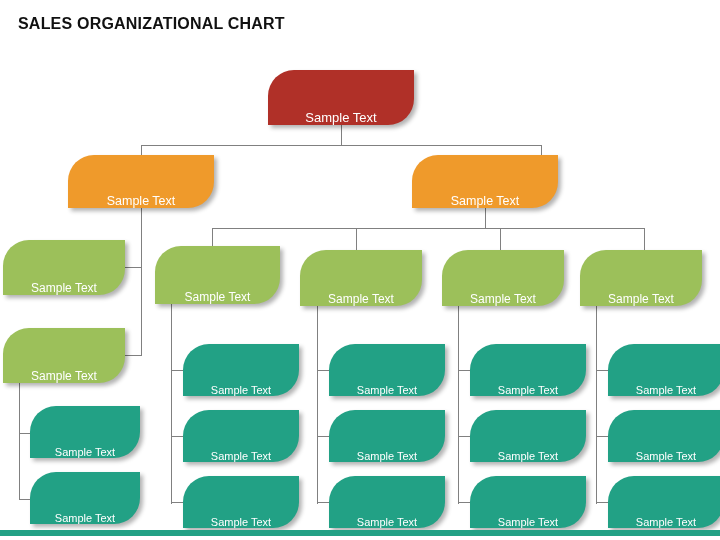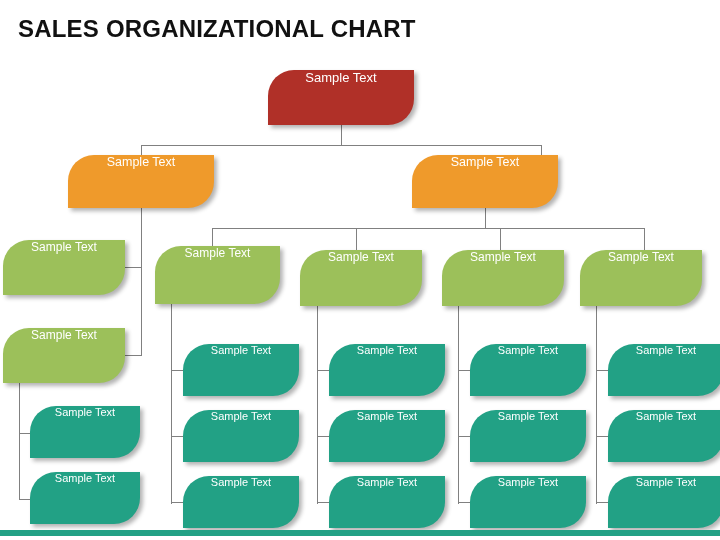--- a/index.html
+++ b/index.html
@@ -16,21 +16,21 @@
     height: 540px;
     background: #ffffff;
     overflow: hidden;
   }
 
   
   .title {
     position: absolute;
     left: 18px;
     top: 15px;
-    font-size: 24px;
+    font-size: 16px;
     font-weight: bold;
     letter-spacing: 0.2px;
     color: #111111;
     white-space: nowrap;
   }
   .subtitle {
     position: absolute;
     left: 18px;
     top: 50px;
     font-size: 15px;
@@ -45,21 +45,21 @@
     background: #808080;
   }
   .line.h { height: 1px; }
   .line.v { width: 1px; }
 
   
   .node {
     position: absolute;
     box-sizing: border-box;
     display: flex;
-    align-items: flex-start;
+    align-items: flex-end;
     justify-content: center;
     color: #ffffff;
     text-align: center;
     
     border-radius: 26px 0 26px 0;
     box-shadow: 3px 3px 4px rgba(0,0,0,0.30);
   }
   .node span { pointer-events: none; }
 
   .node.red    { background: #b03028; }

